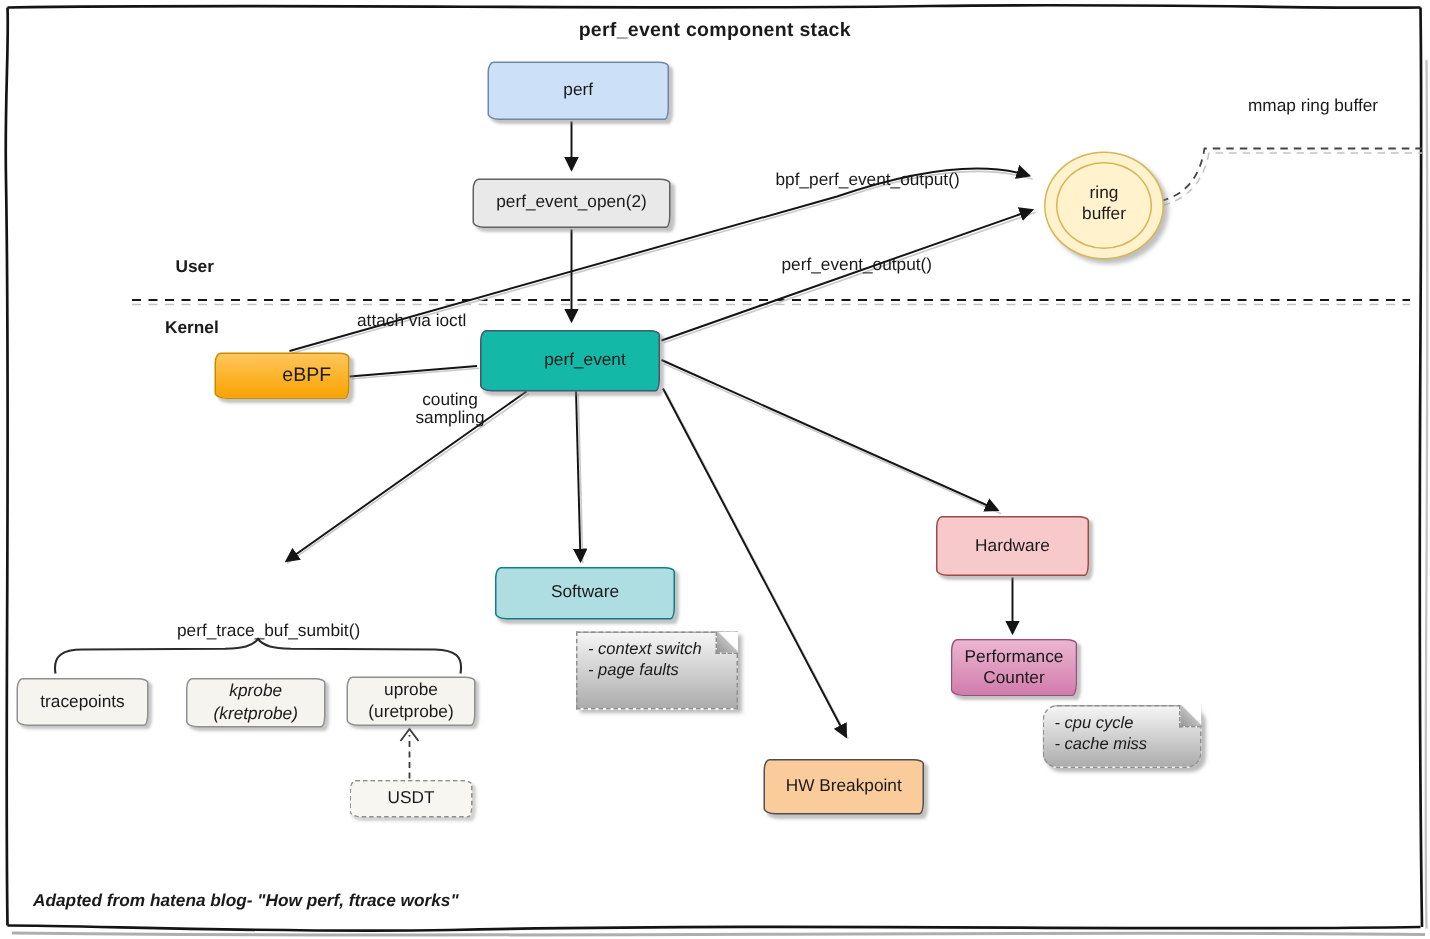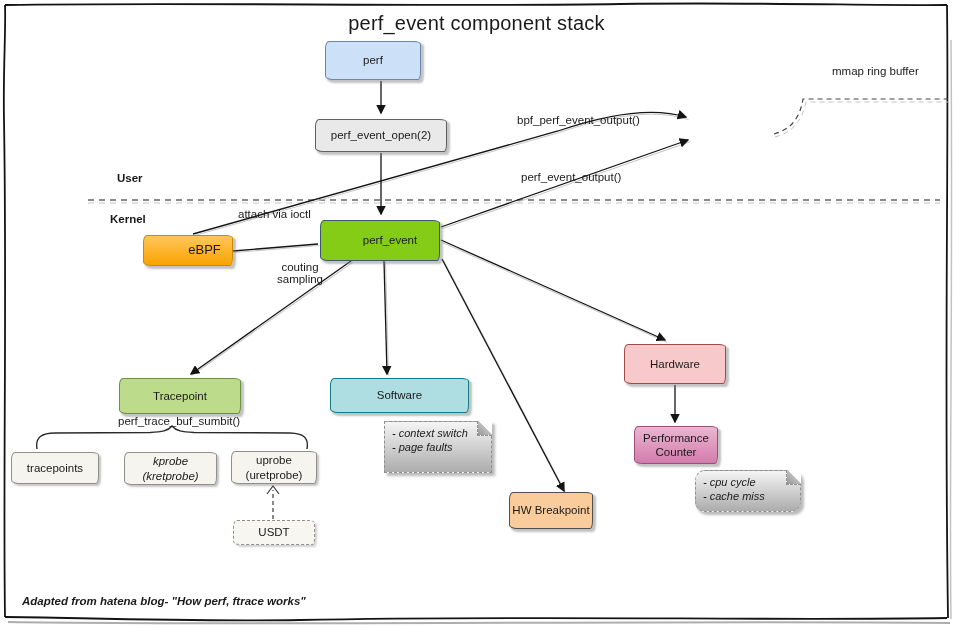--- a/index.html
+++ b/index.html
@@ -13,21 +13,21 @@
     position:absolute;z-index:2;display:flex;align-items:center;justify-content:center;
     text-align:center;font-size:11.5px;line-height:1.25;white-space:pre-line;
     border:1.4px solid #555;
     border-radius:4px 7px 3px 8px / 7px 3px 8px 4px;
     box-shadow:2.5px 2.5px 2px rgba(120,120,120,.45);
     box-sizing:border-box;
   }
   .n-perf{background:#CCE1F7;border-color:#6D87A8;}
   .n-open{background:#E9E9E9;border-color:#616161;}
   .n-ebpf{background:linear-gradient(180deg,#FFC65C,#F9A300);border-color:#C98C00;font-size:13px;}
-  .n-pevent{background:#84cc16;border-color:#3D5A70;padding-left:20px;}
+  .n-pevent{background:#14b8a6;border-color:#3D5A70;padding-left:20px;}
   .n-trace{background:#BCDB8B;border-color:#6E8F44;}
   .n-soft{background:#AEDEE2;border-color:#0F7E89;}
   .n-hard{background:#F8C9CB;border-color:#A04A48;}
   .n-pc{background:linear-gradient(180deg,#EBB6D1,#D27CAC);border-color:#9C4E78;}
   .n-hwbp{background:#FBCC9B;border-color:#4F4F4F;}
   .n-plain{background:#F5F4EE;border-color:#8F8F8F;box-shadow:2px 2px 2px rgba(140,140,140,.5);}
   .n-usdt{background:#F7F6F0;border:1.2px dashed #8F8F8F;box-shadow:2px 2px 2px rgba(150,150,150,.45);}
   .ellipse{
     position:absolute;z-index:2;display:flex;align-items:center;justify-content:center;
     text-align:center;font-size:11.5px;line-height:1.2;white-space:pre-line;
@@ -46,21 +46,21 @@
     box-shadow:2.5px 2.5px 2.5px rgba(120,120,120,.5);
   }
   .note::after{
     content:"";position:absolute;top:-1px;right:-1px;width:14px;height:14px;
     background:linear-gradient(225deg,#ffffff 46%,#bdbdbd 50%,#969696 100%);
     border-left:1px dashed #8f8f8f;border-bottom:1px dashed #8f8f8f;
   }
   .lbl{position:absolute;z-index:3;font-size:11.5px;white-space:pre-line;}
   .b{font-weight:bold;}
   #title{position:absolute;z-index:3;top:12px;left:0;width:100%;text-align:center;
-    font-size:20px;font-weight:normal;letter-spacing:.2px;}
+    font-size:13px;font-weight:bold;letter-spacing:.2px;}
   #footer{position:absolute;z-index:3;left:22px;top:595px;font-size:11.5px;
     font-weight:bold;font-style:italic;}
 </style>
 </head>
 <body>
 
 <div id="canvas">
 
   <svg id="wires" width="953" height="626" viewBox="0 0 953 626">
     <defs>
@@ -111,30 +111,34 @@
     <g fill="none" stroke="#3a3a3a" stroke-width="1.2">
       <path d="M273,519 L273,490" stroke-dasharray="4,3"></path>
       <path d="M267,494 L273,486 L279,494"></path>
     </g>
 
     <path fill="none" stroke="#2b2b2b" stroke-width="1.4" d="M37,449 C35,437 42,433 55,433 L150,432.5 C162,432 168,431 172,426 C176,431 182,432 194,432.5 L290,433 C303,433.5 309,437 307,449"></path>
   </svg>
 
   <div id="title">perf_event component stack</div>
 
-  <div class="node n-perf" style="left:325px;top:41px;width:96px;height:39px;">perf</div>
+  <div class="node n-perf" style="left:325px;top:41px;width:121px;height:39px;">perf</div>
   <div class="node n-open" style="left:315px;top:119px;width:132px;height:33px;">perf_event_open(2)</div>
+  <div class="ellipse" style="left:696px;top:101px;width:80px;height:72px;">
+    <span class="inner"></span>
+    <span>ring
+buffer</span>
+  </div>
   <div class="node n-ebpf" style="left:143px;top:235px;width:90px;height:31px;padding-left:33px;">eBPF</div>
   <div class="node n-pevent" style="left:320px;top:220px;width:120px;height:41px;">perf_event</div>
-  <div class="node n-trace" style="left:119px;top:378px;width:122px;height:36px;">Tracepoint</div>
-  <div class="node n-soft" style="left:330px;top:378px;width:139px;height:35px;">Software</div>
+  <div class="node n-soft" style="left:330px;top:378px;width:120px;height:35px;">Software</div>
   <div class="node n-hard" style="left:624px;top:344px;width:102px;height:40px;">Hardware</div>
   <div class="node n-pc" style="left:634px;top:426px;width:84px;height:38px;">Performance
 Counter</div>
-  <div class="node n-hwbp" style="left:509px;top:492px;width:84px;height:37px;">HW Breakpoint</div>
+  <div class="node n-hwbp" style="left:509px;top:506px;width:107px;height:37px;">HW Breakpoint</div>
   <div class="node n-plain" style="left:11px;top:452px;width:88px;height:32px;">tracepoints</div>
   <div class="node n-plain" style="left:124px;top:452px;width:93px;height:33px;font-style:italic;">kprobe
 (kretprobe)</div>
   <div class="node n-plain" style="left:231px;top:451px;width:86px;height:33px;">uprobe
 (uretprobe)</div>
   <div class="node n-usdt" style="left:233px;top:520px;width:82px;height:25px;">USDT</div>
 
   <div class="note" style="left:384px;top:421px;width:108px;height:52px;">- context switch
 - page faults</div>
   <div class="note" style="left:695px;top:470px;width:106px;height:42px;border-radius:10px;">- cpu cycle

